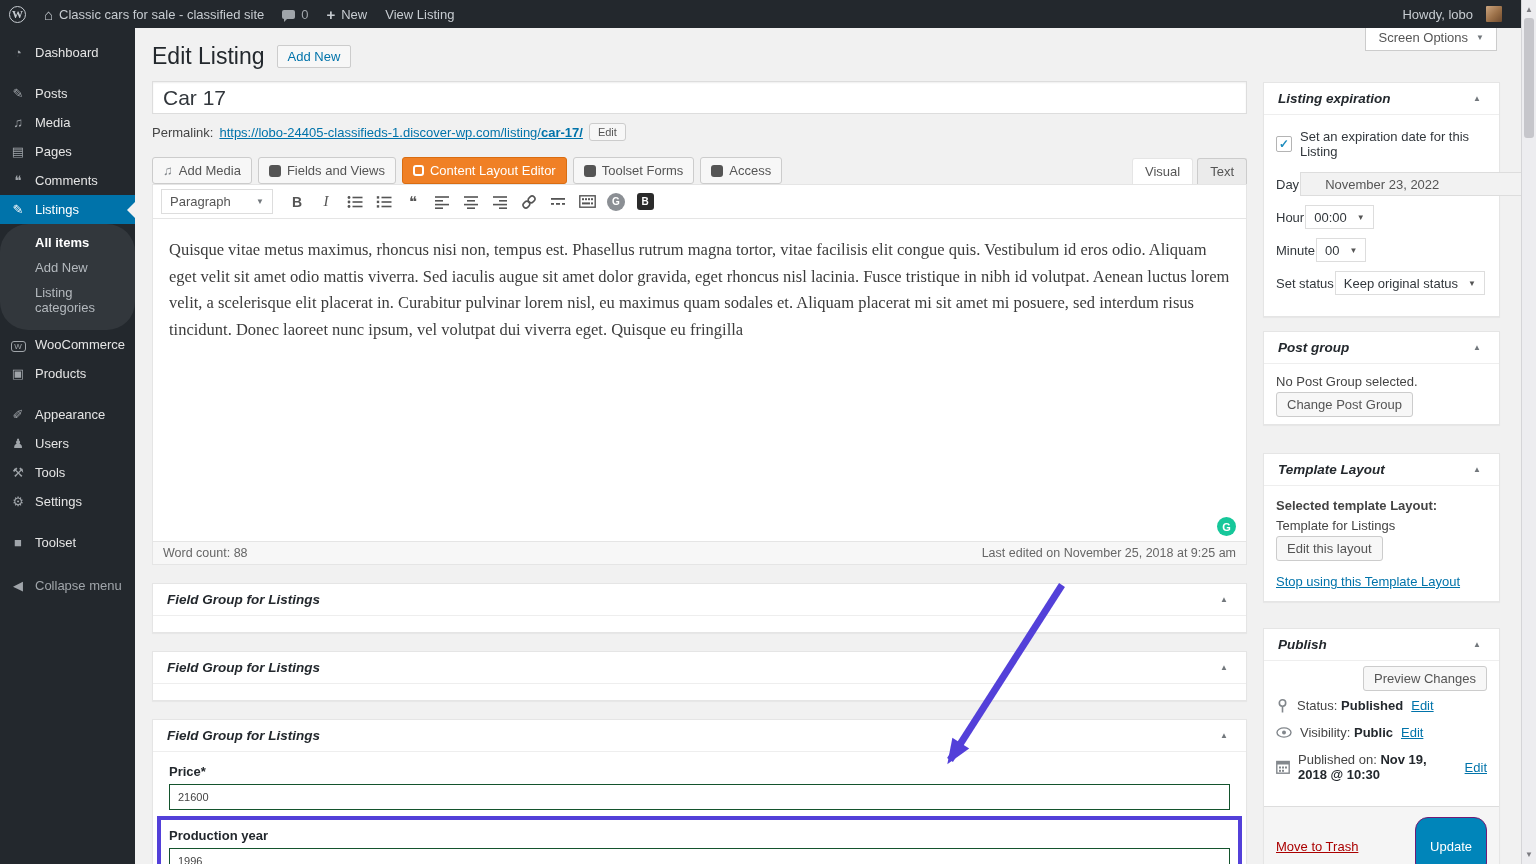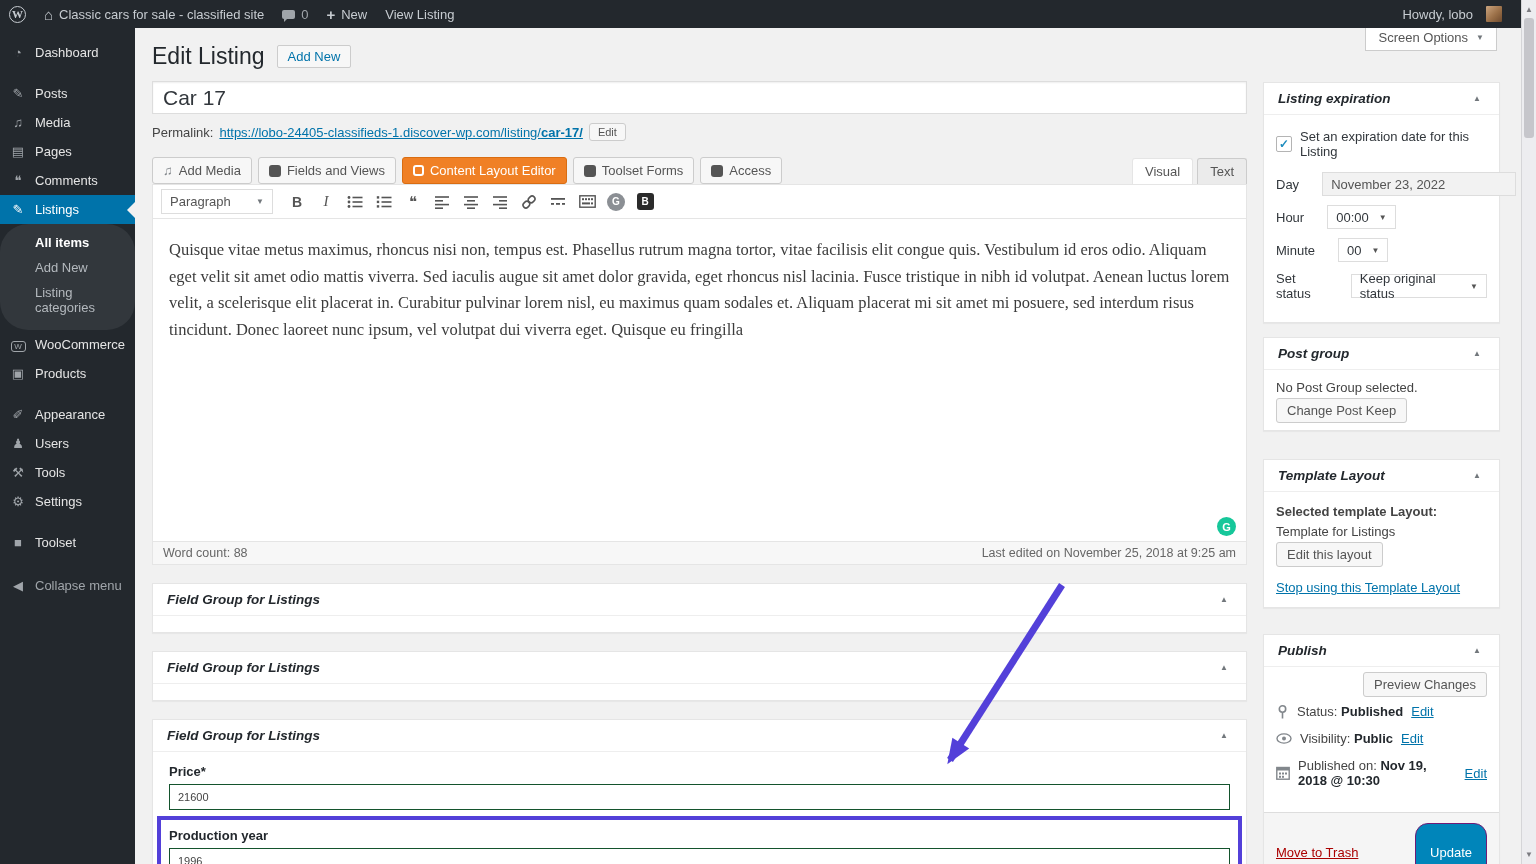--- a/index.html
+++ b/index.html
@@ -104,22 +104,22 @@
 
   
   .panel { background:#fff; border:1px solid #e5e5e5; box-shadow:0 1px 1px rgba(0,0,0,.04); margin-bottom:14px; }
   .panel-body { padding:10px 12px 12px; font-size:13px; color:#444; }
   .mb28 { margin-bottom:28px; } .mb26 { margin-bottom:26px; } .mb23 { margin-bottom:23px; }
 
   .chk-row { display:flex; align-items:center; gap:8px; margin:4px 0 13px; color:#32373c; }
   .checkbox { width:16px; height:16px; border:1px solid #b4b4b4; border-radius:2px; background:#fff; display:flex; align-items:center; justify-content:center; font-size:12px; font-weight:bold; color:#1e8cbe; flex-shrink:0; cursor:pointer; }
   .checkbox .mark { visibility:hidden; }
   .checkbox.checked .mark { visibility:visible; }
-  .form-row { display:flex; align-items:center; gap:23px; margin:9px 0; color:#32373c; }
-  .day-input { flex:1; border:1px solid #ddd; background:#f2f2f2; padding:3px 8px; height:24px; font-size:13px; color:#555; }
+  .form-row { display:flex; align-items:center; gap:1px; margin:9px 0; color:#32373c; }
+  .day-input { flex:1; border:1px solid #ddd; background:#f2f2f2; padding:3px 24px; height:24px; font-size:13px; color:#555; }
   .select { display:inline-flex; align-items:center; gap:10px; border:1px solid #ddd; background:#fff; padding:3px 8px; height:24px; cursor:pointer; color:#32373c; }
   .select .caret { font-size:8px; color:#555; }
 
   .button-secondary { background:#f7f7f7; border:1px solid #ccc; border-radius:3px; color:#555; font-size:13px; padding:4px 10px; cursor:pointer; }
   .link-blue { color:#0073aa; text-decoration:underline; cursor:pointer; }
 
   .publish-preview { text-align:right; margin-bottom:4px; }
   .misc-row { display:flex; align-items:center; gap:8px; margin:12px 0; color:#444; }
   .misc-row .mi-svg { flex-shrink:0; color:#82878c; }
   .misc-row b { color:#23282d; }
@@ -483,21 +483,21 @@
         </div>
       </div>
 
       <div class="panel mb28">
         <div class="postbox-header">
           <span class="postbox-title">Post group</span>
           <span class="toggle-btn">▲</span>
         </div>
         <div class="panel-body">
           <div style="margin-bottom:8px;">No Post Group selected.</div>
-          <span class="button-secondary">Change Post Keep</span>
+          <span class="button-secondary">Change Post Group</span>
         </div>
       </div>
 
       <div class="panel mb26">
         <div class="postbox-header">
           <span class="postbox-title">Template Layout</span>
           <span class="toggle-btn">▲</span>
         </div>
         <div class="panel-body">
           <div style="margin-bottom:6px; line-height:1.5;">

